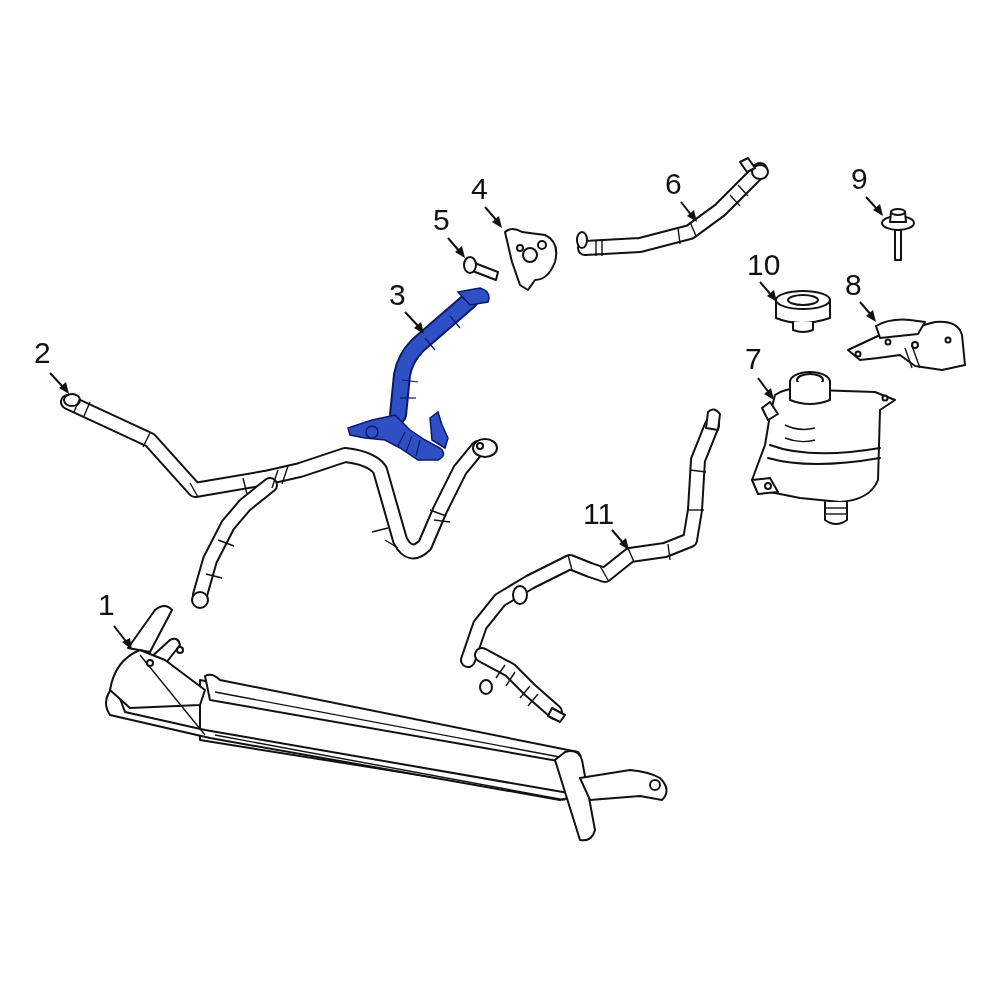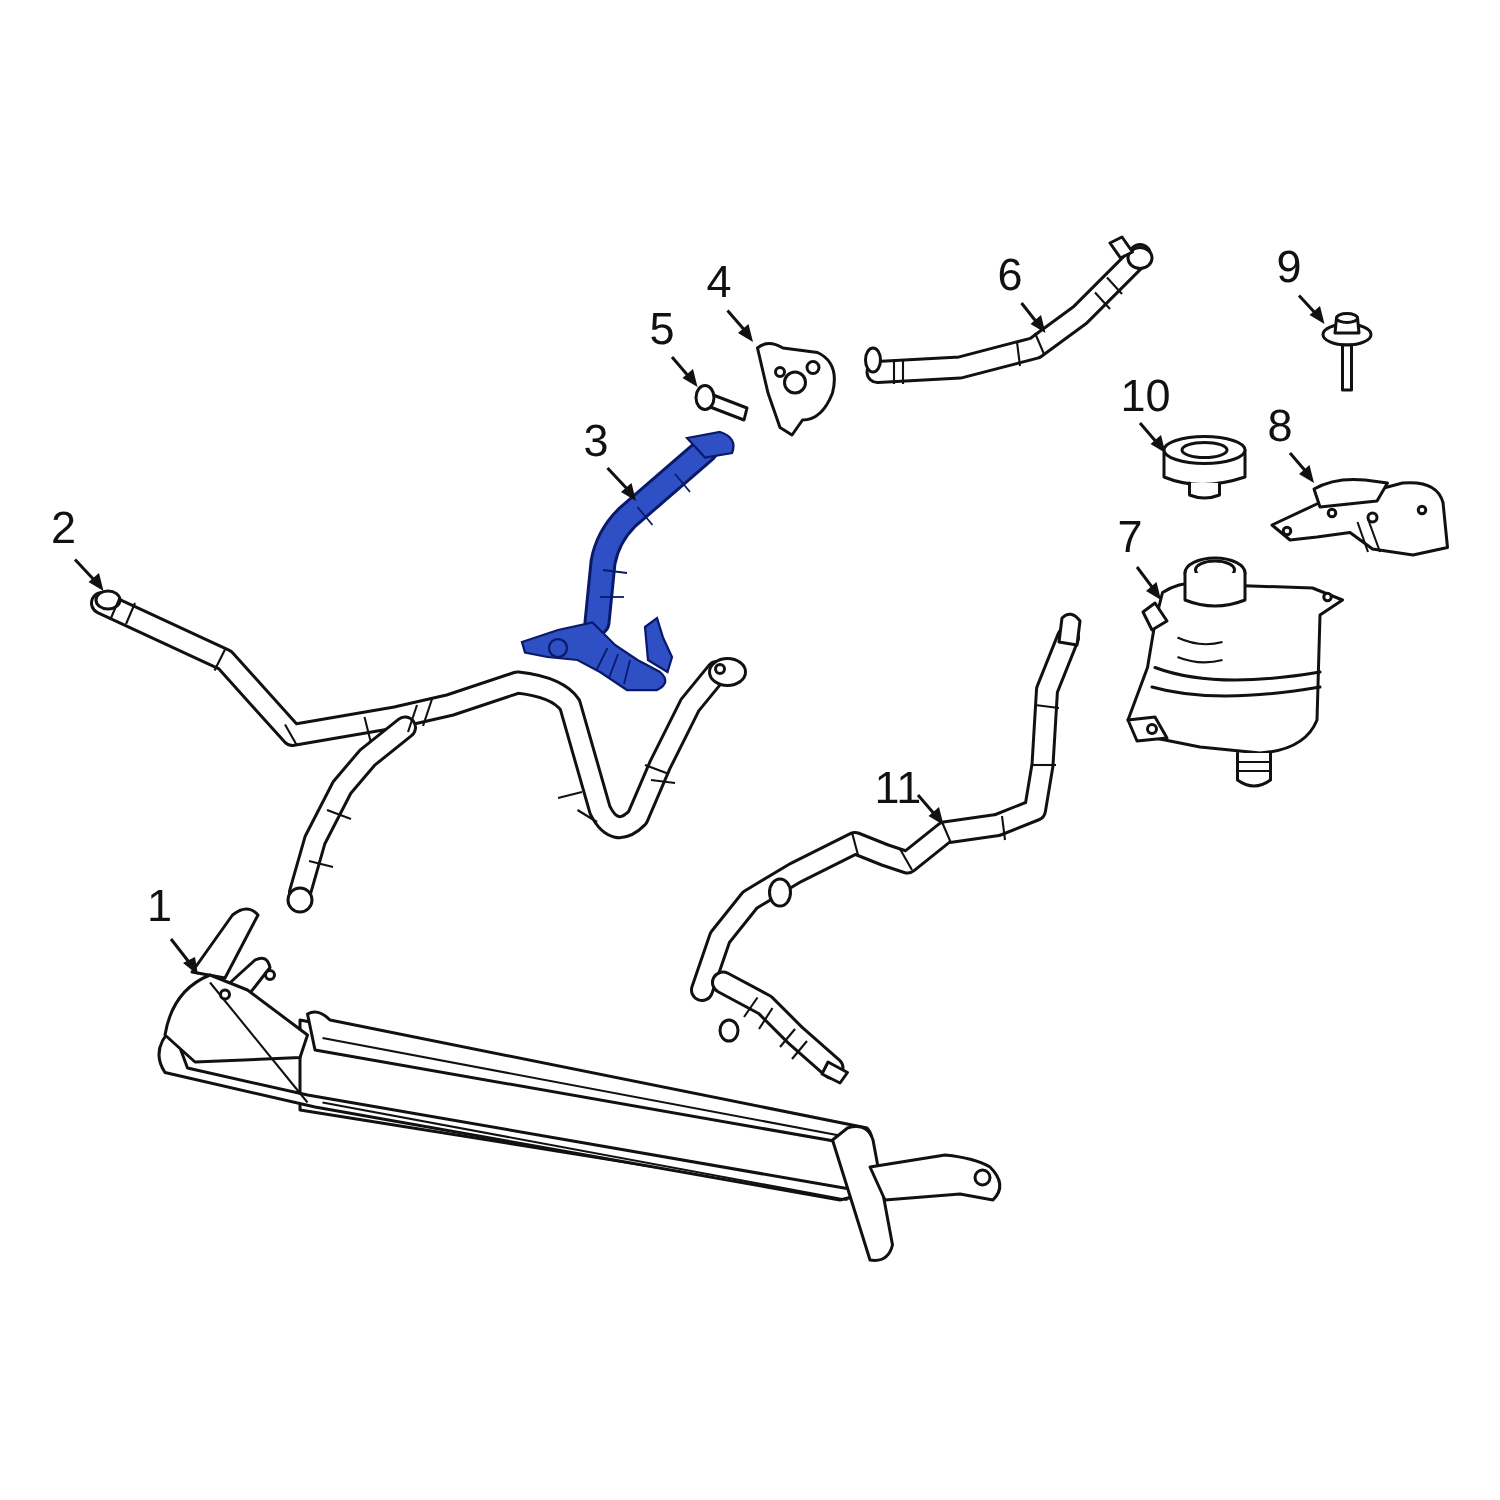--- a/index.html
+++ b/index.html
@@ -194,13 +194,13 @@
 <div class="callout" style="left:98px;top:590px;">1</div>
 <div class="callout" style="left:34px;top:338px;">2</div>
 <div class="callout" style="left:389px;top:280px;">3</div>
 <div class="callout" style="left:471px;top:174px;">4</div>
 <div class="callout" style="left:433px;top:205px;">5</div>
 <div class="callout" style="left:665px;top:169px;">6</div>
 <div class="callout" style="left:745px;top:344px;">7</div>
 <div class="callout" style="left:845px;top:270px;">8</div>
 <div class="callout" style="left:851px;top:164px;">9</div>
 <div class="callout" style="left:705px;top:250px;margin-left:42px;">10</div>
-<div class="callout" style="left:583px;top:499px;margin-top:12px;">11</div>
+<div class="callout" style="left:583px;top:499px;">11</div>
 
 </body></html>

